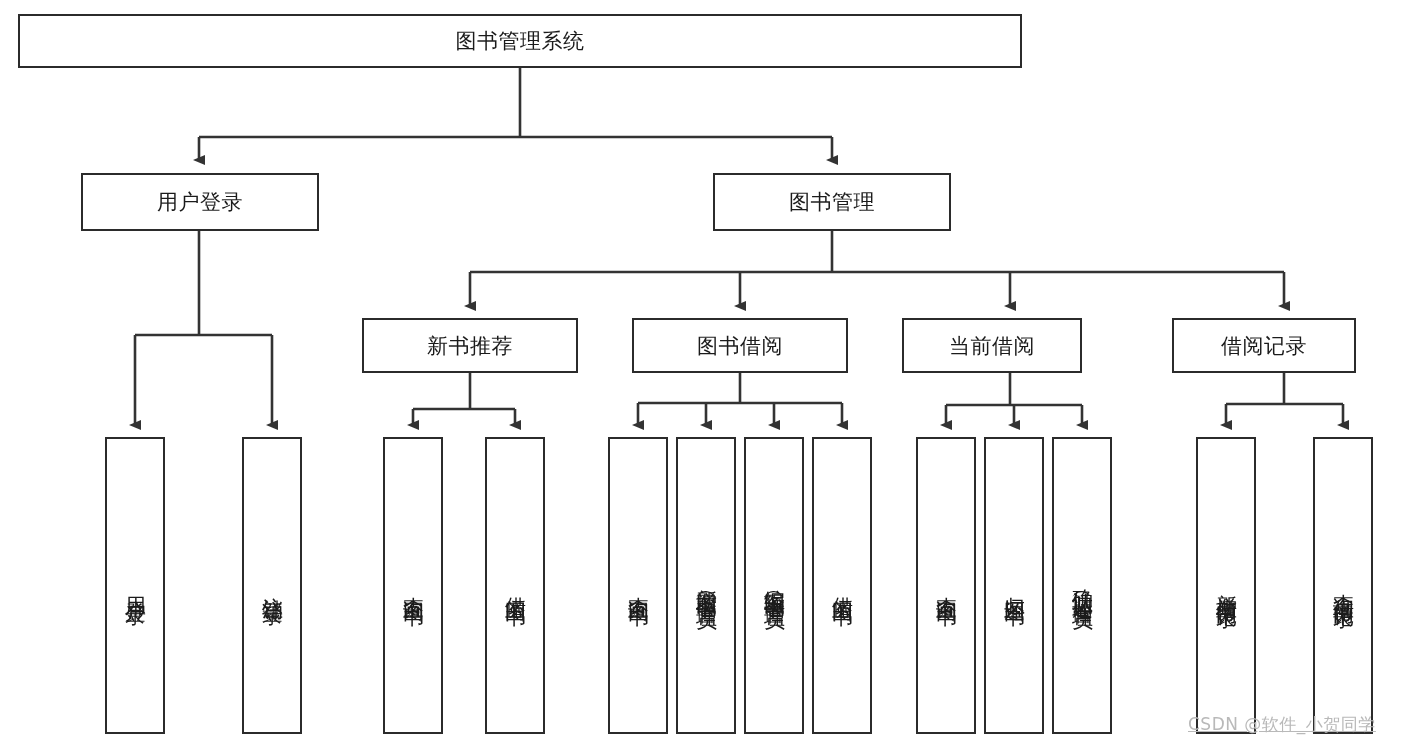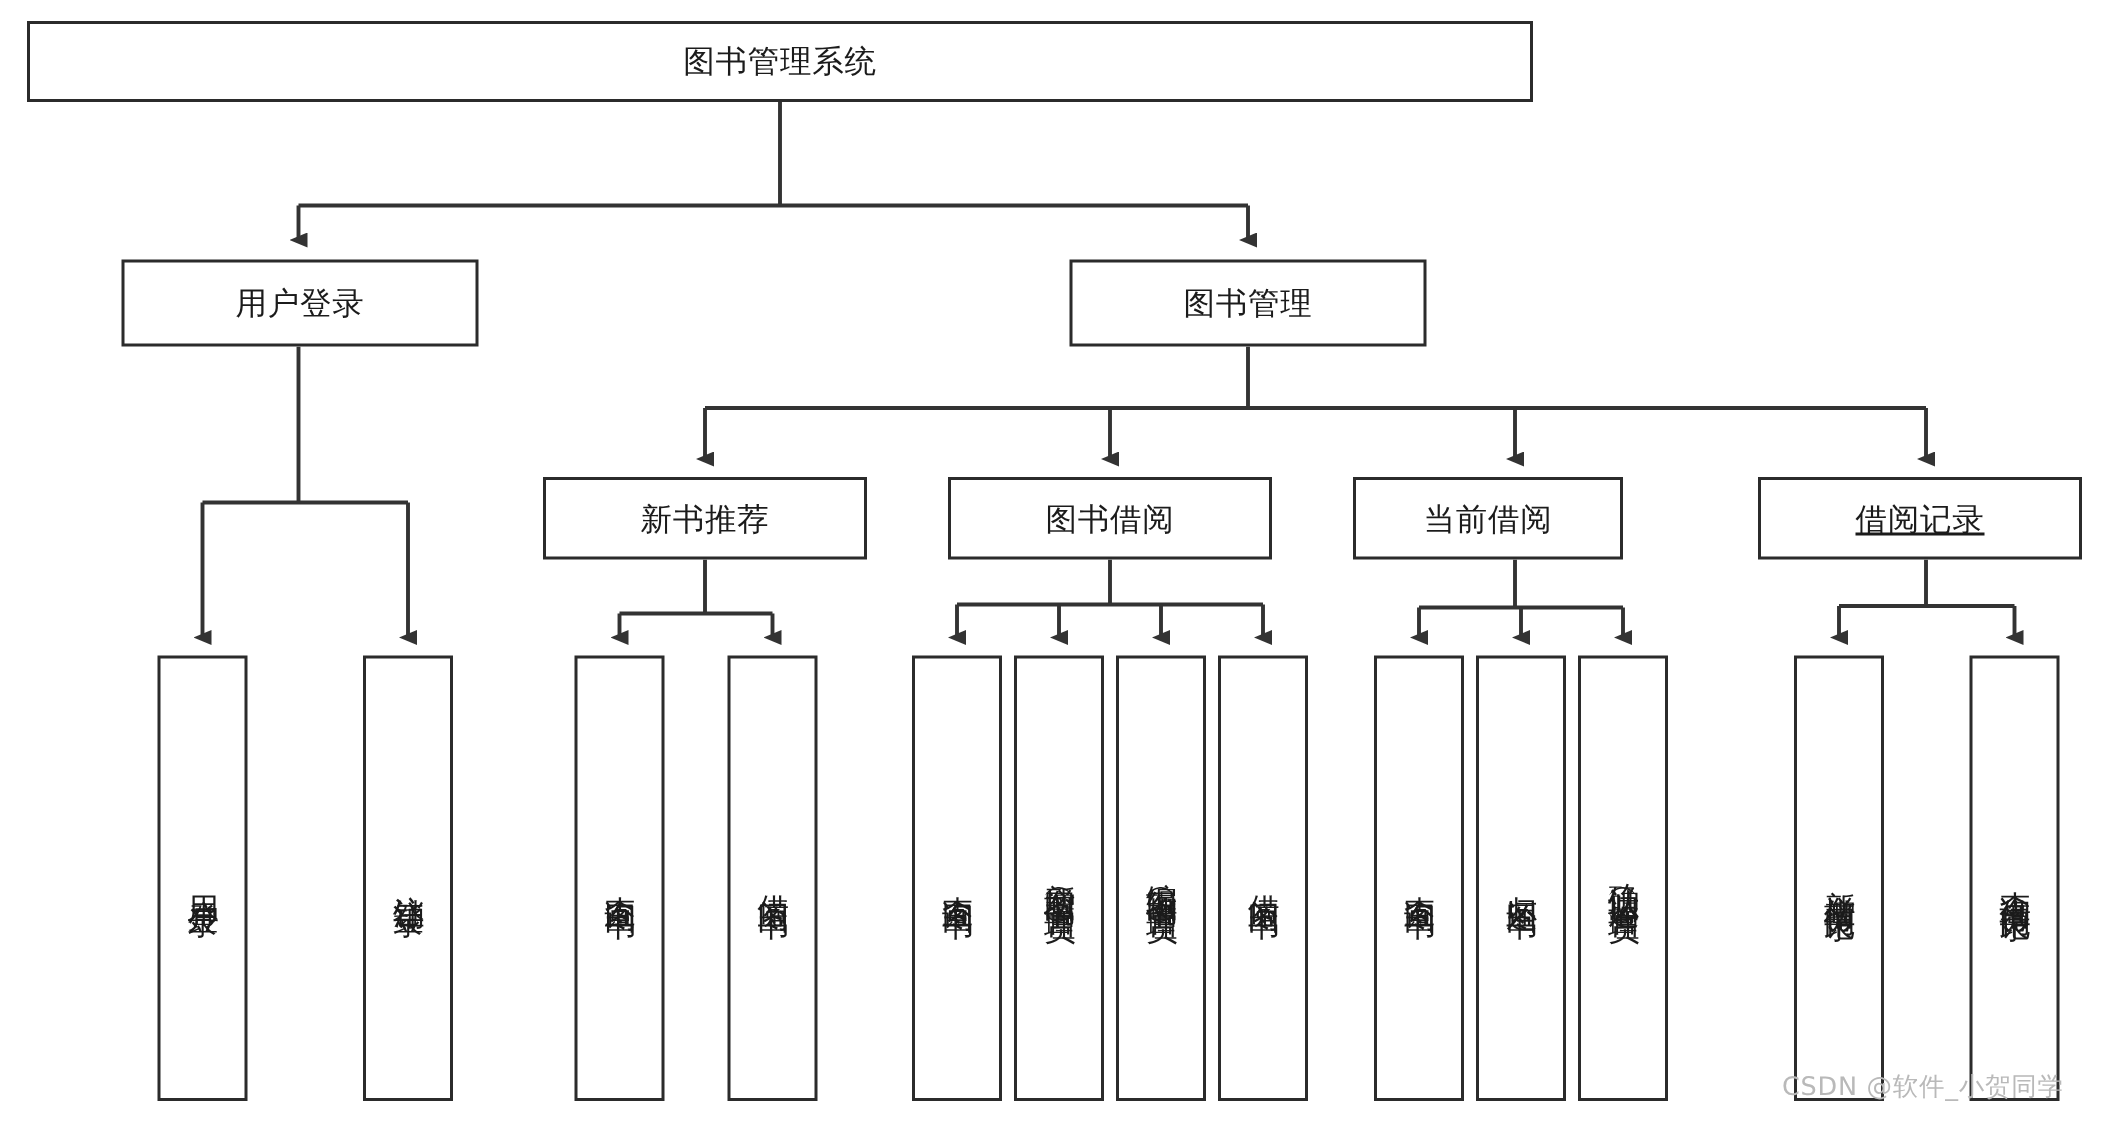--- a/index.html
+++ b/index.html
@@ -60,20 +60,21 @@
   }
   #watermark {
     position: absolute;
     left: 1188px;
     top: 713px;
     font-size: 17px;
     color: #b9b9b9;
     white-space: nowrap;
     letter-spacing: 0.5px;
     font-family: "DejaVu Sans", "Liberation Sans", sans-serif;
+    text-decoration: underline;
   }
 </style>
 </head>
 <body>
 
 <div id="diagram-root">
 
   <svg class="layer" viewBox="0 0 1405 747">
     <defs>
       <marker id="arrow" markerWidth="12" markerHeight="12" refX="5" refY="6" orient="auto" markerUnits="userSpaceOnUse">
@@ -137,21 +138,21 @@
 
   <div class="node horiz" style="left:362px; top:318px; width:216px; height:55px;">
     <span class="hlabel">新书推荐</span>
   </div>
   <div class="node horiz" style="left:632px; top:318px; width:216px; height:55px;">
     <span class="hlabel">图书借阅</span>
   </div>
   <div class="node horiz" style="left:902px; top:318px; width:180px; height:55px;">
     <span class="hlabel">当前借阅</span>
   </div>
-  <div class="node horiz" style="left:1172px; top:318px; width:216px; height:55px;text-decoration:underline;">
+  <div class="node horiz" style="left:1172px; top:318px; width:184px; height:55px;">
     <span class="hlabel">借阅记录</span>
   </div>
 
   <div class="node vert" style="left:105px; top:437px; width:60px; height:297px;">
     <span class="vlabel">用户登录</span>
   </div>
   <div class="node vert" style="left:242px; top:437px; width:60px; height:297px;">
     <span class="vlabel">注销登录</span>
   </div>
 

